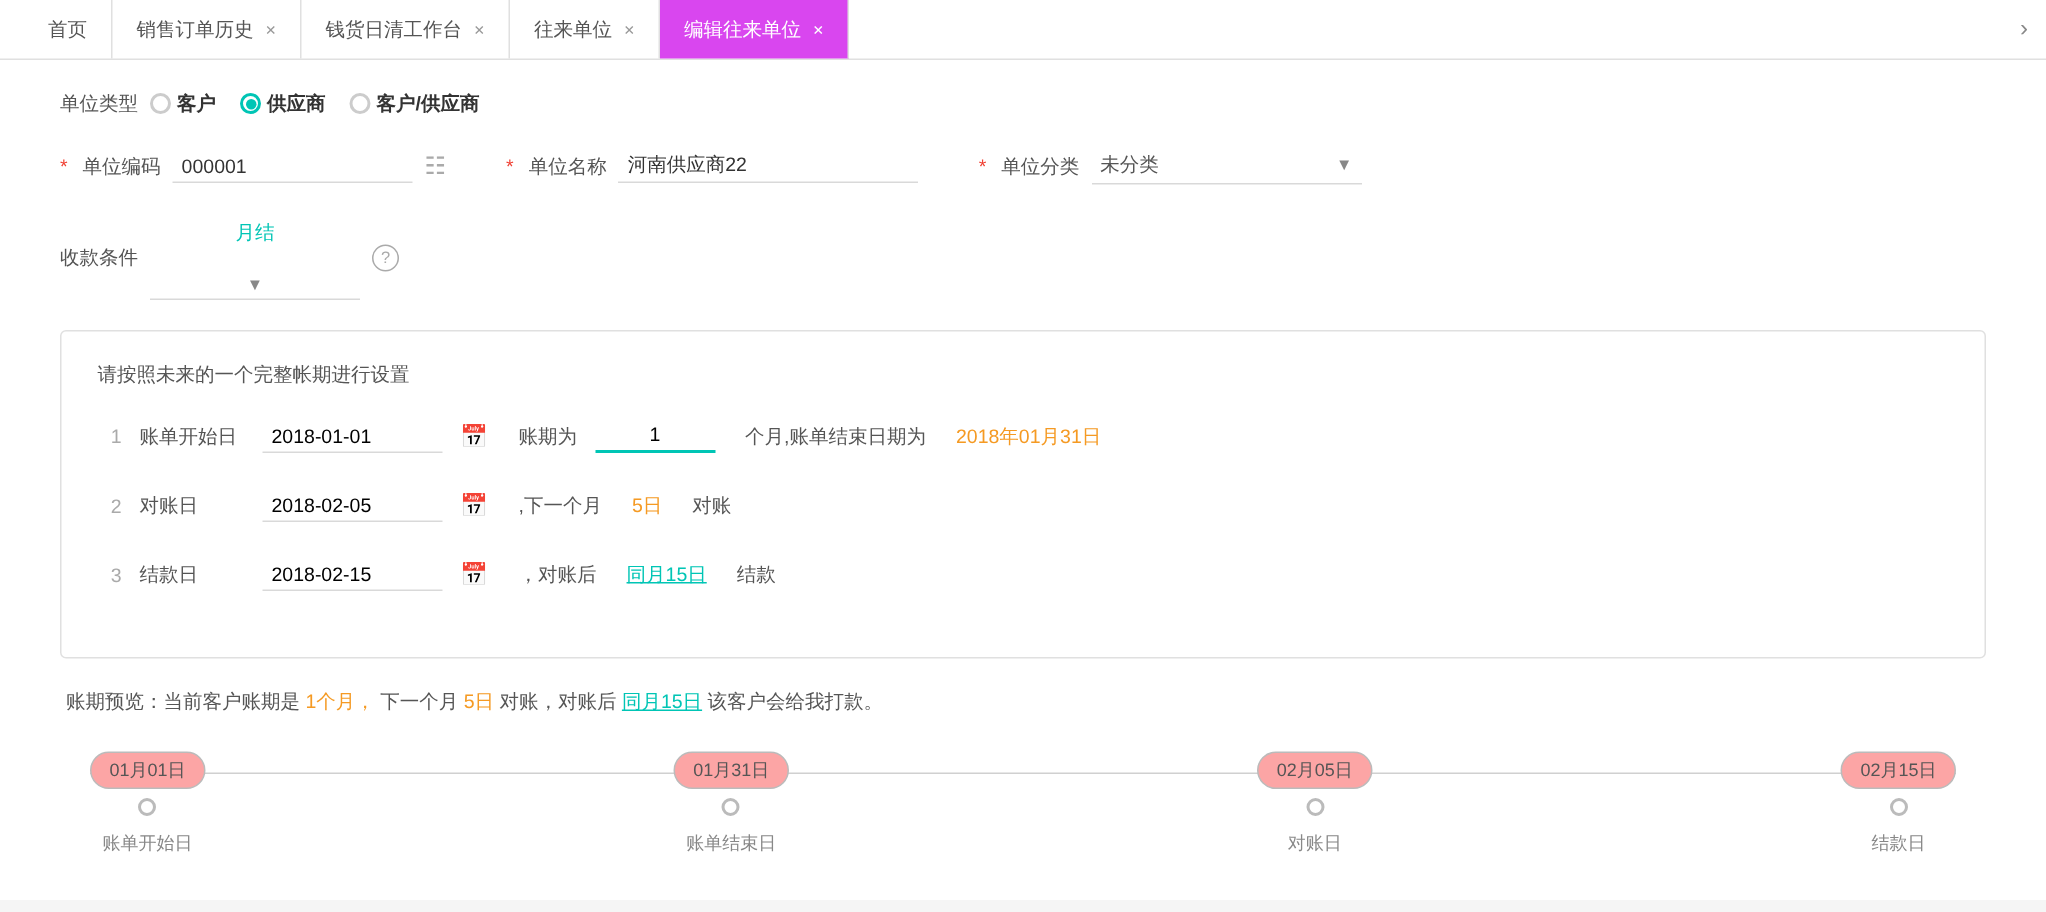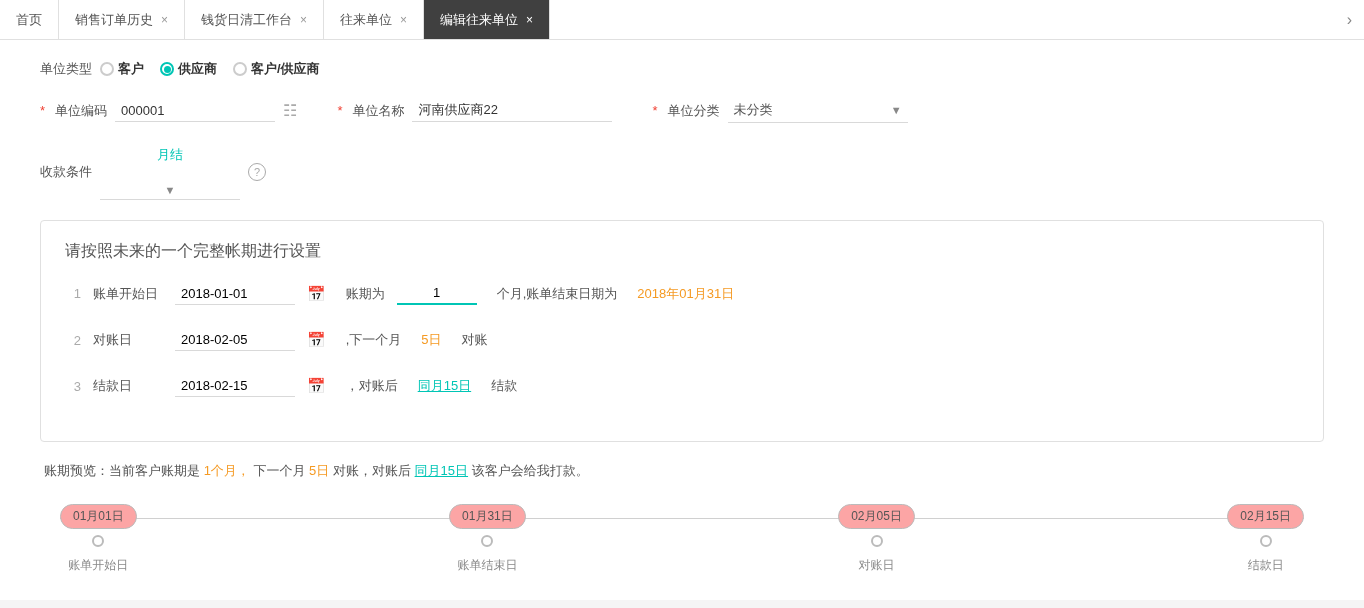--- a/index.html
+++ b/index.html
@@ -5,40 +5,41 @@
     * { box-sizing: border-box; margin: 0; padding: 0; }
     body { font-family: "Microsoft YaHei", "PingFang SC", sans-serif; font-size: 13px; background: #f5f5f5; color: #333; }
 
     
     .tab-bar {
       display: flex;
       align-items: stretch;
       background: #fff;
       border-bottom: 1px solid #e0e0e0;
       height: 40px;
+      padding-left: 16px;
     }
     .tab-item {
       display: flex;
       align-items: center;
       padding: 0 16px;
       cursor: pointer;
       border-right: 1px solid #e0e0e0;
       font-size: 13px;
       color: #555;
       white-space: nowrap;
       position: relative;
     }
     .tab-item .close-btn {
       margin-left: 8px;
       font-size: 12px;
       color: #999;
       cursor: pointer;
     }
     .tab-item.active {
-      background: #404040;
+      background: #d946ef;
       color: #fff;
     }
     .tab-item.active .close-btn { color: #fff; }
     .tab-expand {
       margin-left: auto;
       display: flex;
       align-items: center;
       padding: 0 12px;
       cursor: pointer;
       color: #888;
@@ -151,21 +152,21 @@
 
     
     .settings-box {
       border: 1px solid #e0e0e0;
       border-radius: 4px;
       padding: 20px 24px;
       margin-bottom: 20px;
     }
     .settings-title {
       color: #555;
-      font-size: 16px;
+      font-size: 13px;
       margin-bottom: 20px;
     }
 
     
     .step-row {
       display: flex;
       align-items: center;
       margin-bottom: 24px;
       gap: 12px;
     }

